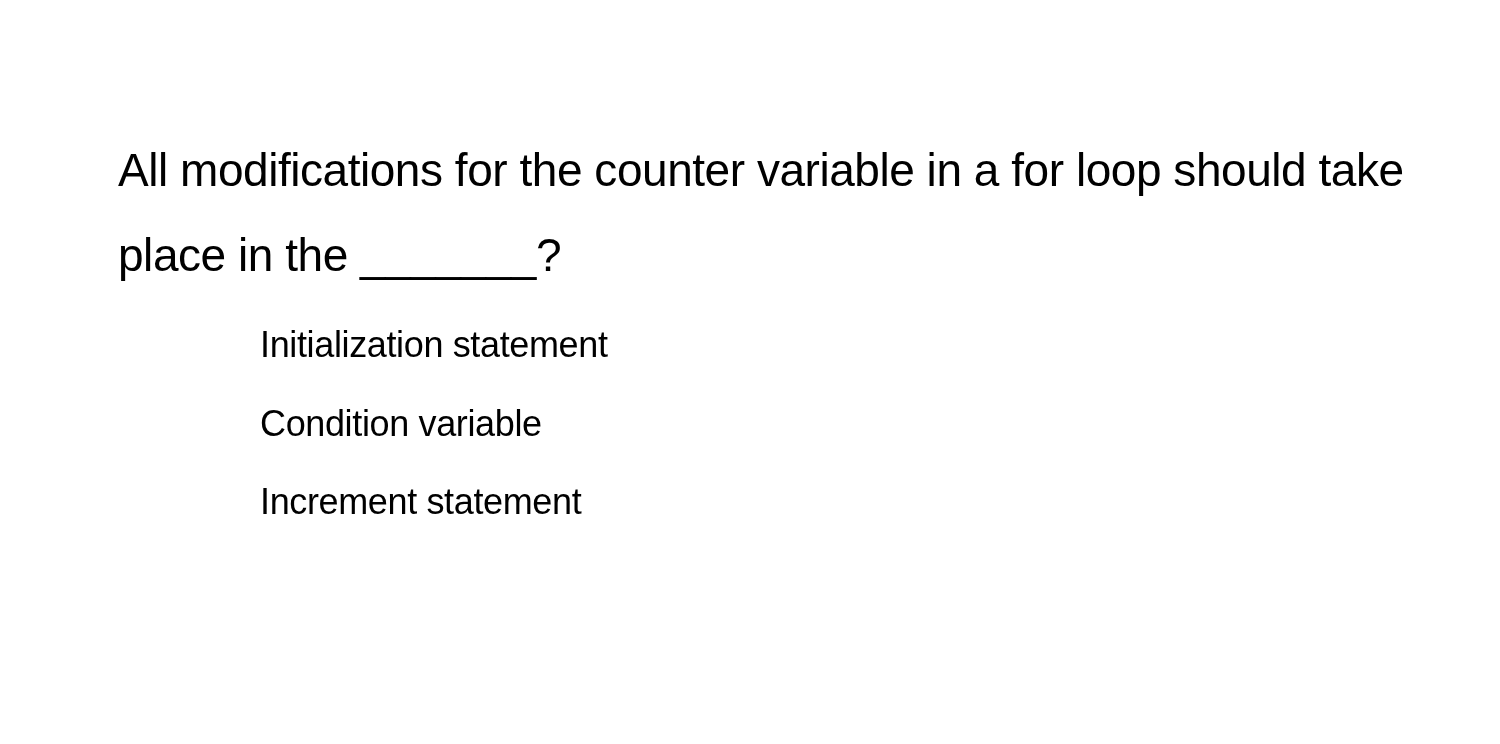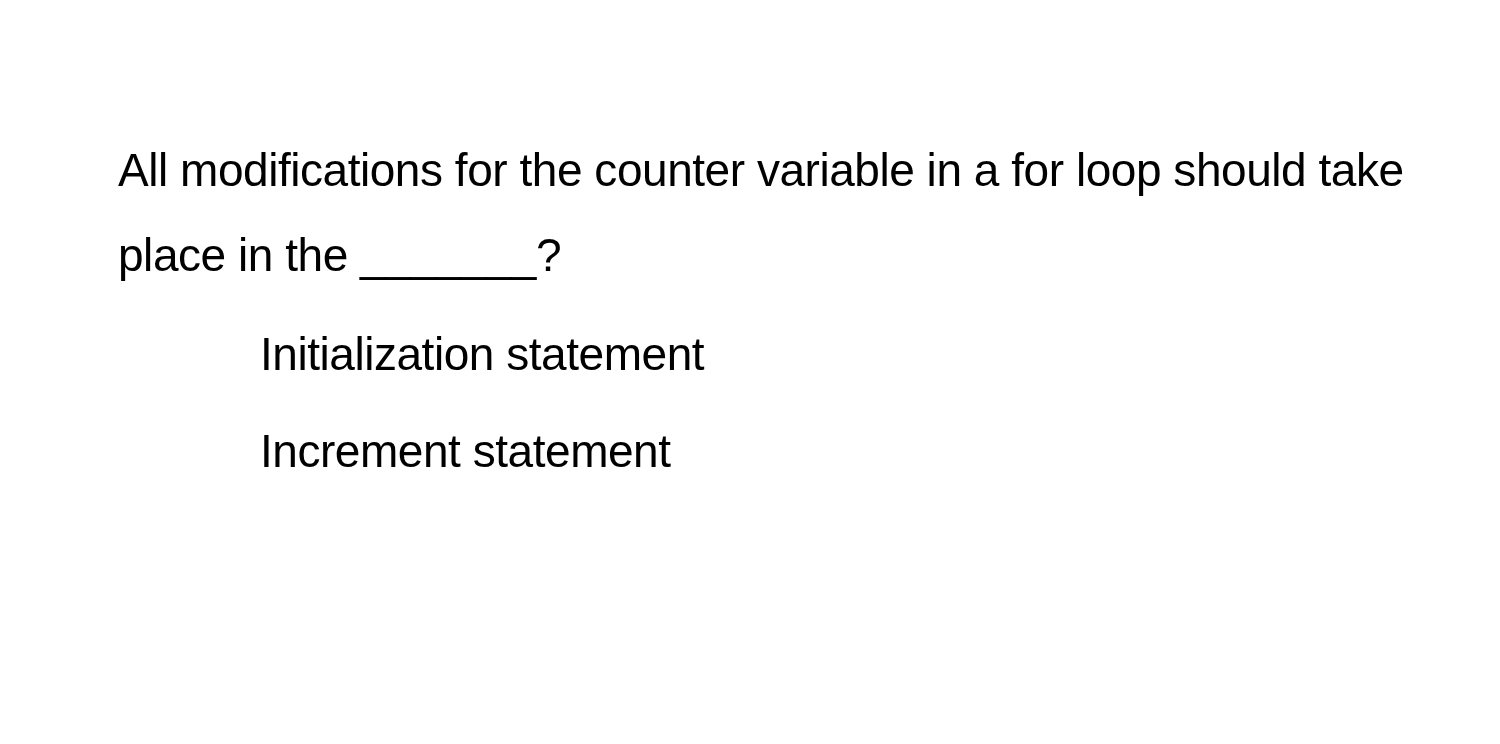--- a/index.html
+++ b/index.html
@@ -21,28 +21,29 @@
       font-size: 46px;
       line-height: 1.85;
       font-weight: 400;
       letter-spacing: -0.01em;
     }
     .options {
       margin-top: 14px;
       padding-left: 130px;
     }
     .option {
-      font-size: 46px;
+      font-size: 36px;
       line-height: 1.85;
       font-weight: 400;
       letter-spacing: -0.01em;
     }
   </style>
 </head>
 <body>
 
 <div class="content">
   <div class="question-text">All modifications for the counter variable in a for loop should take place in the _______?</div>
   <div class="options">
     <div class="option">Initialization statement</div>
+    <div class="option">Condition variable</div>
     <div class="option">Increment statement</div>
   </div>
 </div>
 
 </body></html>

